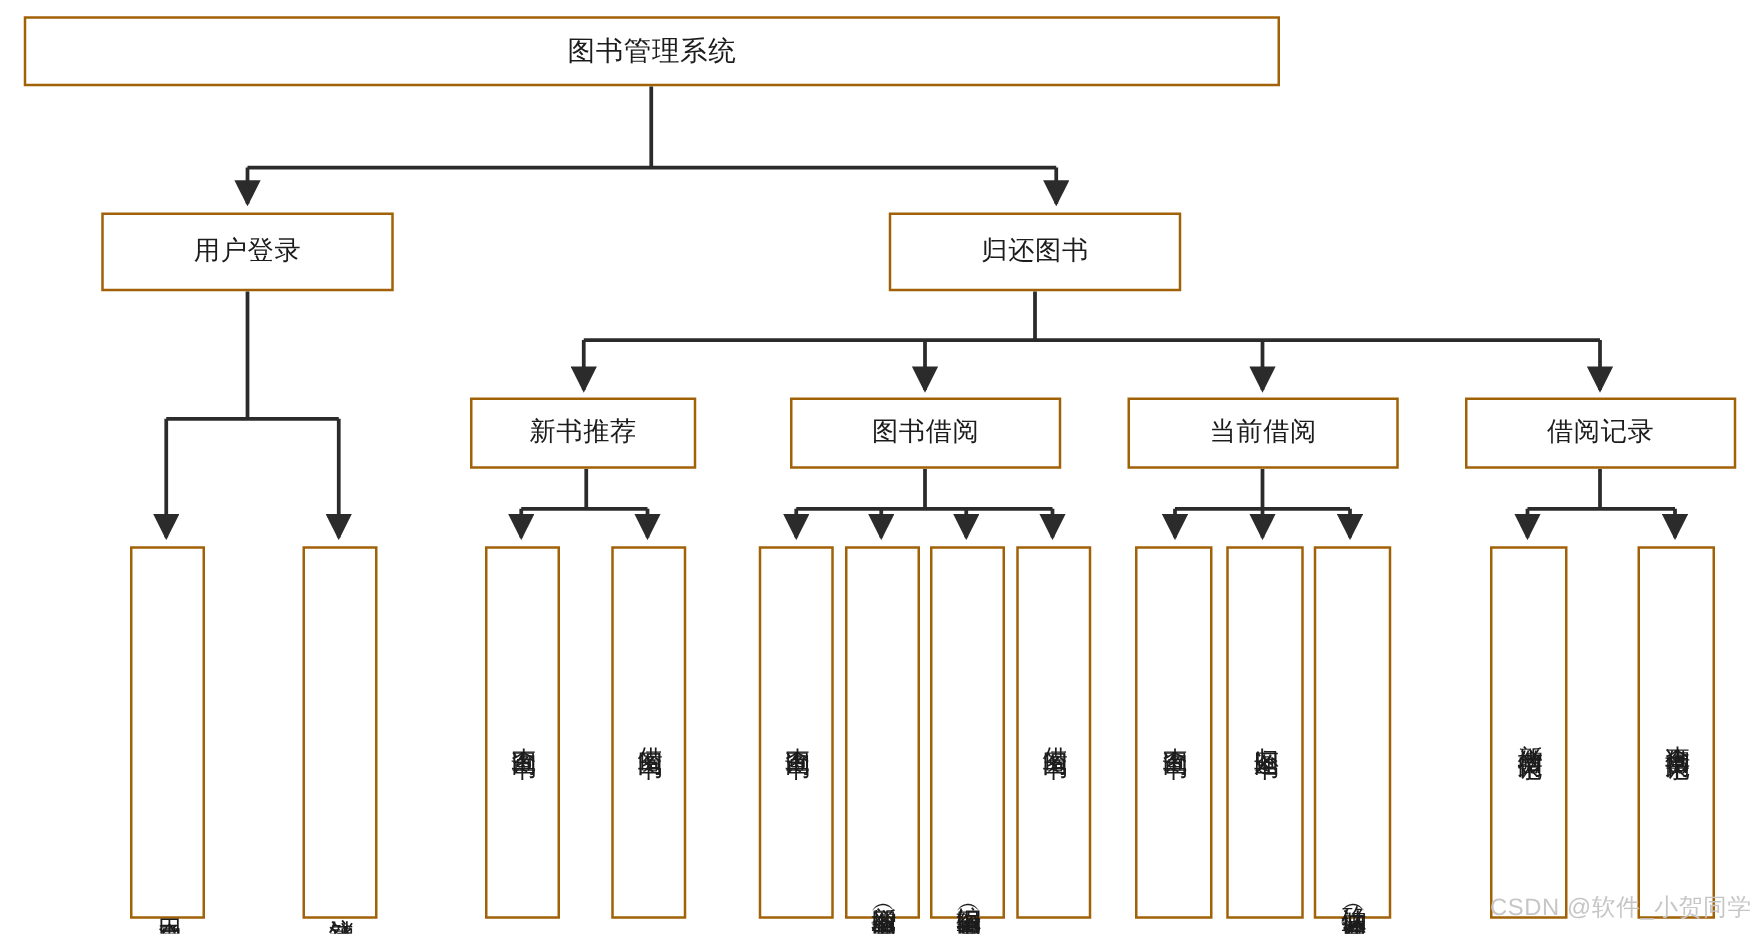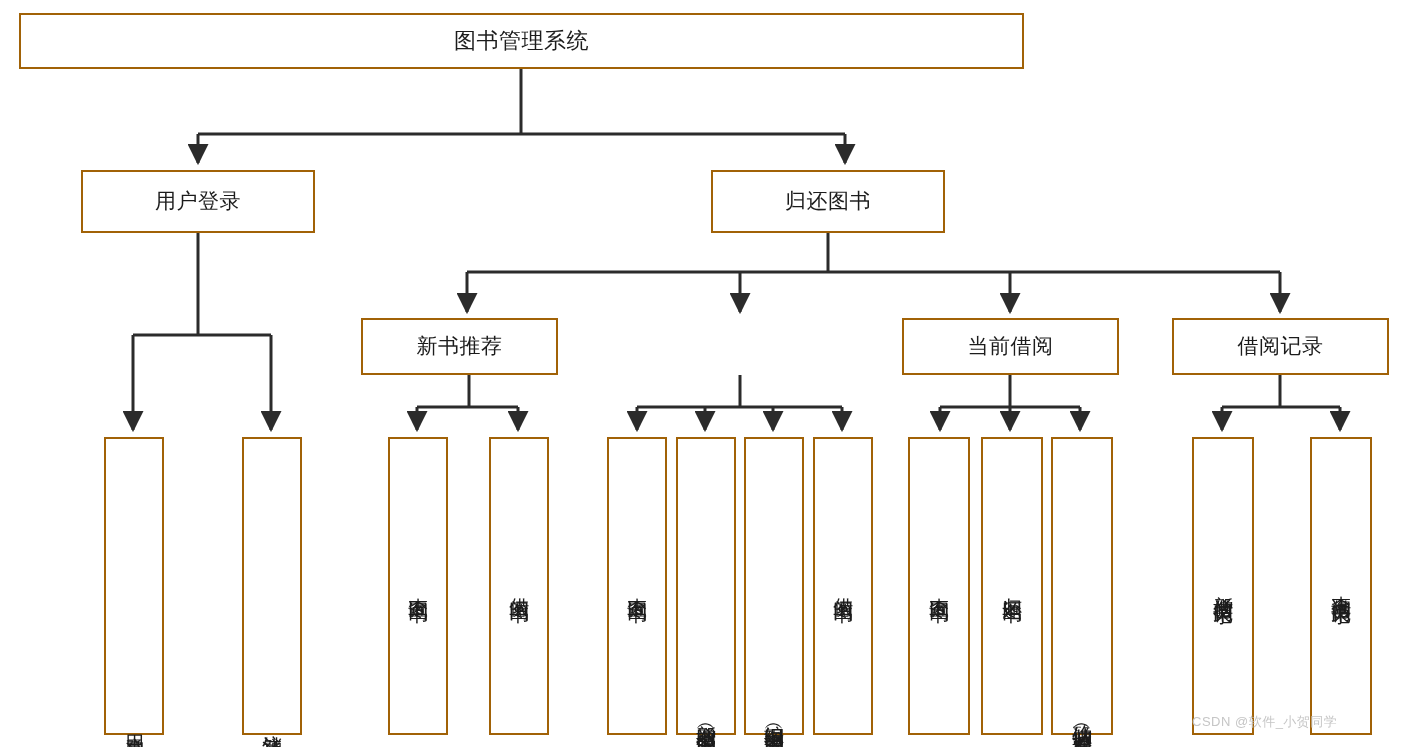--- a/index.html
+++ b/index.html
@@ -60,21 +60,21 @@
     letter-spacing: 2px;
   }
   .v-node.v-center {
     align-items: center;
     padding-bottom: 0;
   }
   .watermark {
     position: absolute;
     left: 1192px;
     top: 713px;
-    font-size: 13px;
+    font-size: 19px;
     color: #c6c6c6;
     white-space: nowrap;
     z-index: 5;
     letter-spacing: 0.5px;
   }
 </style>
 </head>
 <body>
 
 <div id="stage">
@@ -133,22 +133,25 @@
     <span class="node-label">图书管理系统</span>
   </div>
 
   <div class="node h-node" style="left:81px; top:170px; width:234px; height:63px;">
     <span class="node-label">用户登录</span>
   </div>
   <div class="node h-node" style="left:711px; top:170px; width:234px; height:63px;">
     <span class="node-label">归还图书</span>
   </div>
 
-  <div class="node h-node" style="left:361px; top:318px; width:197px; height:57px;">
+  <div class="node h-node" style="left:376px; top:318px; width:181px; height:57px;">
     <span class="node-label">新书推荐</span>
+  </div>
+  <div class="node h-node" style="left:632px; top:318px; width:217px; height:57px;">
+    <span class="node-label">图书借阅</span>
   </div>
   <div class="node h-node" style="left:1172px; top:318px; width:217px; height:57px;">
     <span class="node-label">借阅记录</span>
   </div>
   <div class="node h-node" style="left:902px; top:318px; width:217px; height:57px;">
     <span class="node-label">当前借阅</span>
   </div>
 
   <div class="node v-node" style="left:104px; top:437px; width:60px; height:298px;">
     <span class="node-label">用户登录</span>

